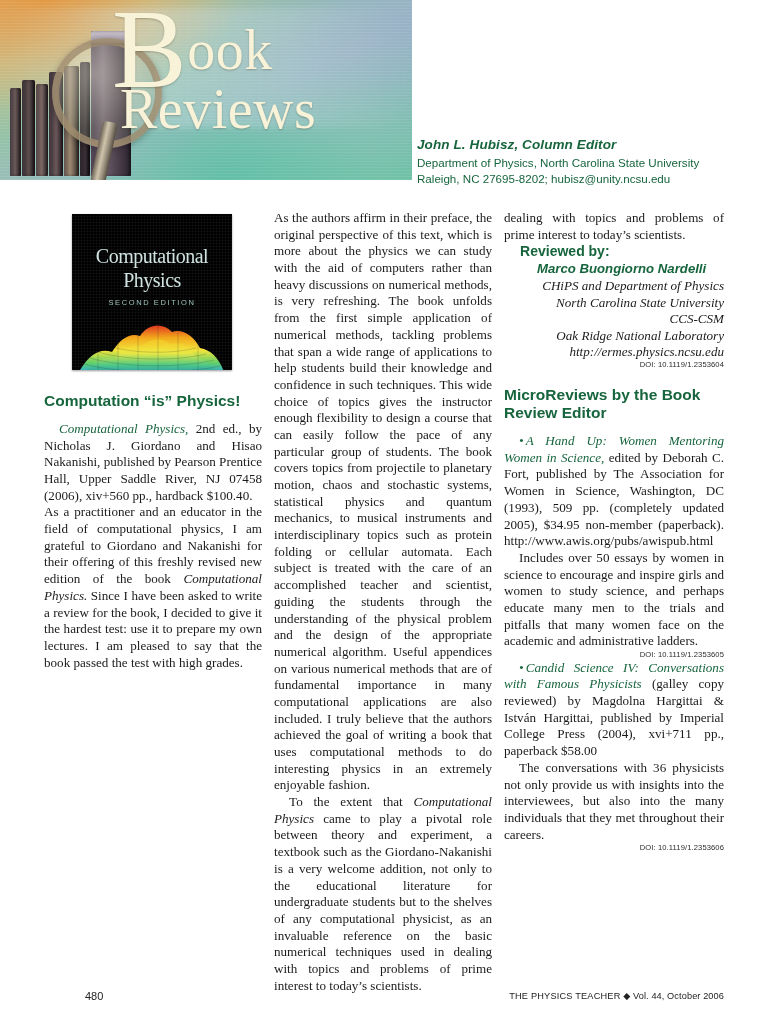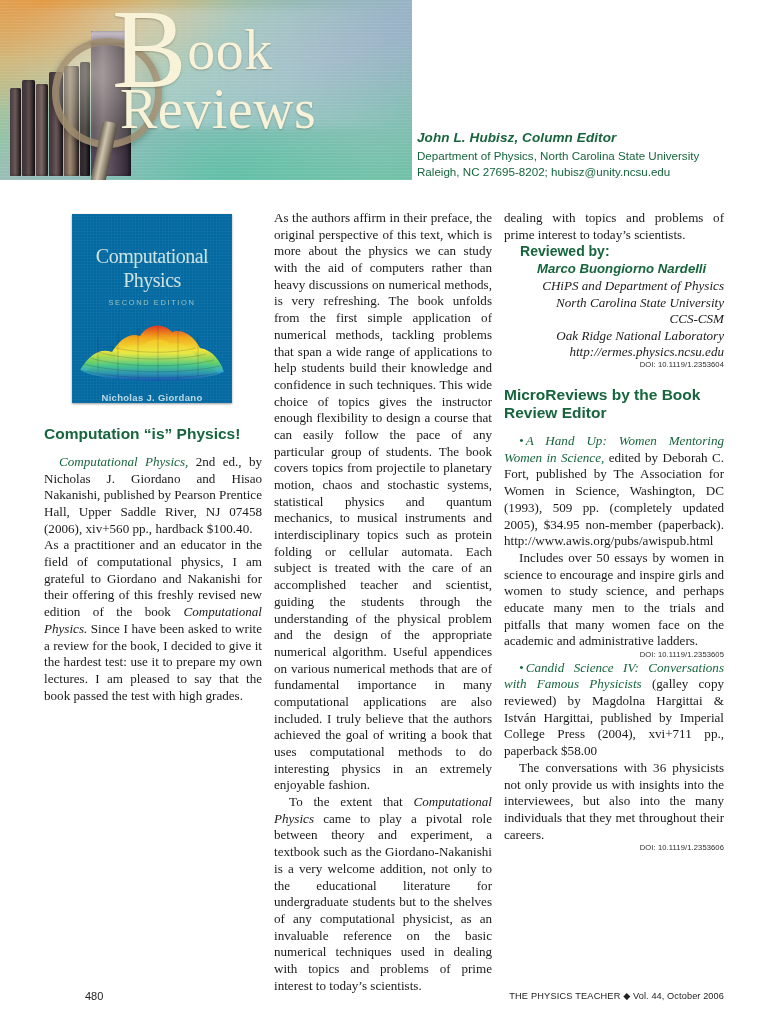--- a/index.html
+++ b/index.html
@@ -94,20 +94,21 @@
     position: absolute;
     left: 417px; top: 130px;
     width: 340px;
     font-family: "Liberation Sans", sans-serif;
     color: #17653d;
   }
   .editor-name {
     font-weight: bold; font-style: italic;
     font-size: 13.5px; letter-spacing: .1px;
     margin-bottom: 3px;
+    margin-top: 7px;
   }
   .editor-line { font-size: 11.6px; line-height: 1.42; }
 
   
   .col {
     position: absolute;
     top: 210px;
     width: 216px;
     font-size: 13.1px;
     line-height: 1.275;
@@ -116,23 +117,23 @@
   }
   #col1 { left: 44px;  width: 218px; }
   #col2 { left: 274px; width: 218px; }
   #col3 { left: 504px; width: 220px; }
 
   .col p { margin: 0; text-indent: 1.15em; }
   .col p.noindent { text-indent: 0; }
 
   
   .cover {
-    width: 160px; height: 189px;
+    width: 160px; height: 156px;
     margin: 4px 0 0 28px;
-    background: #0369a1;
+    background: #000000;
     position: relative;
     overflow: hidden;
     box-shadow: 0 1px 2px rgba(0,0,0,.4);
   }
   .cover-noise {
     position:absolute; inset:0;
     background-image:
       repeating-linear-gradient(0deg, rgba(255,255,255,.035) 0 1px, transparent 1px 3px),
       repeating-linear-gradient(90deg, rgba(255,255,255,.030) 0 1px, transparent 1px 3px);
   }

